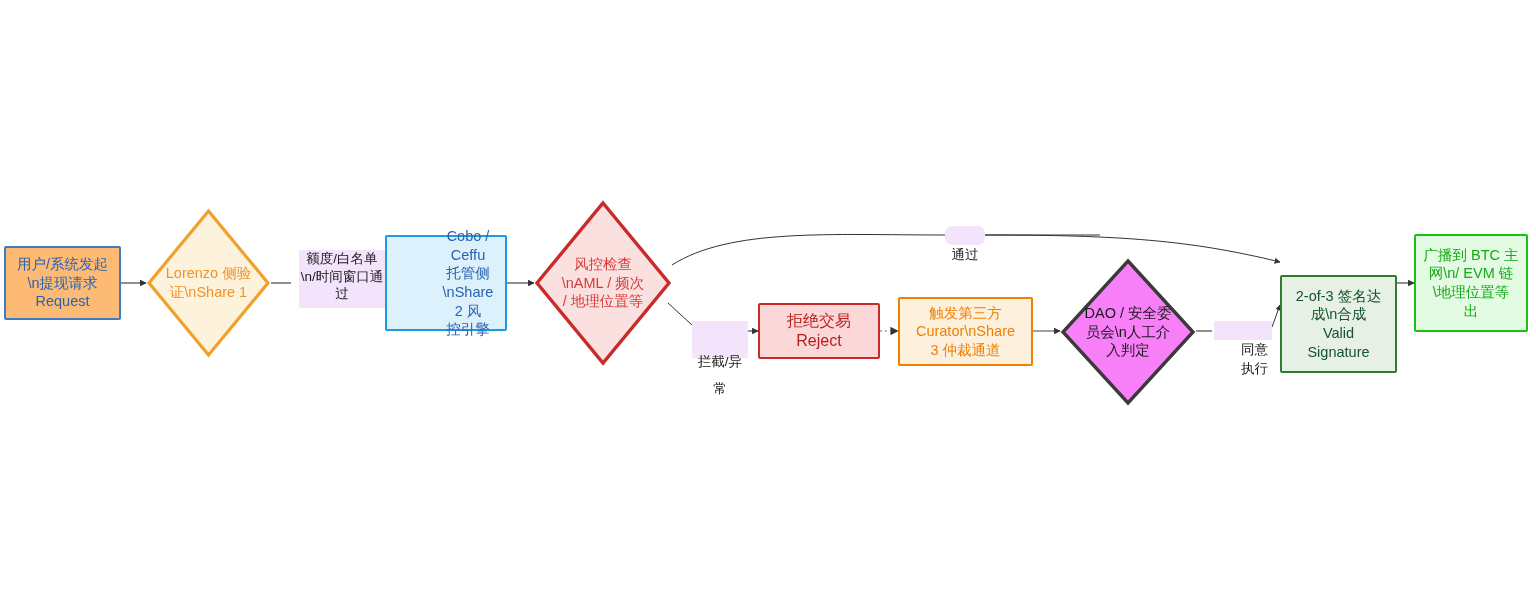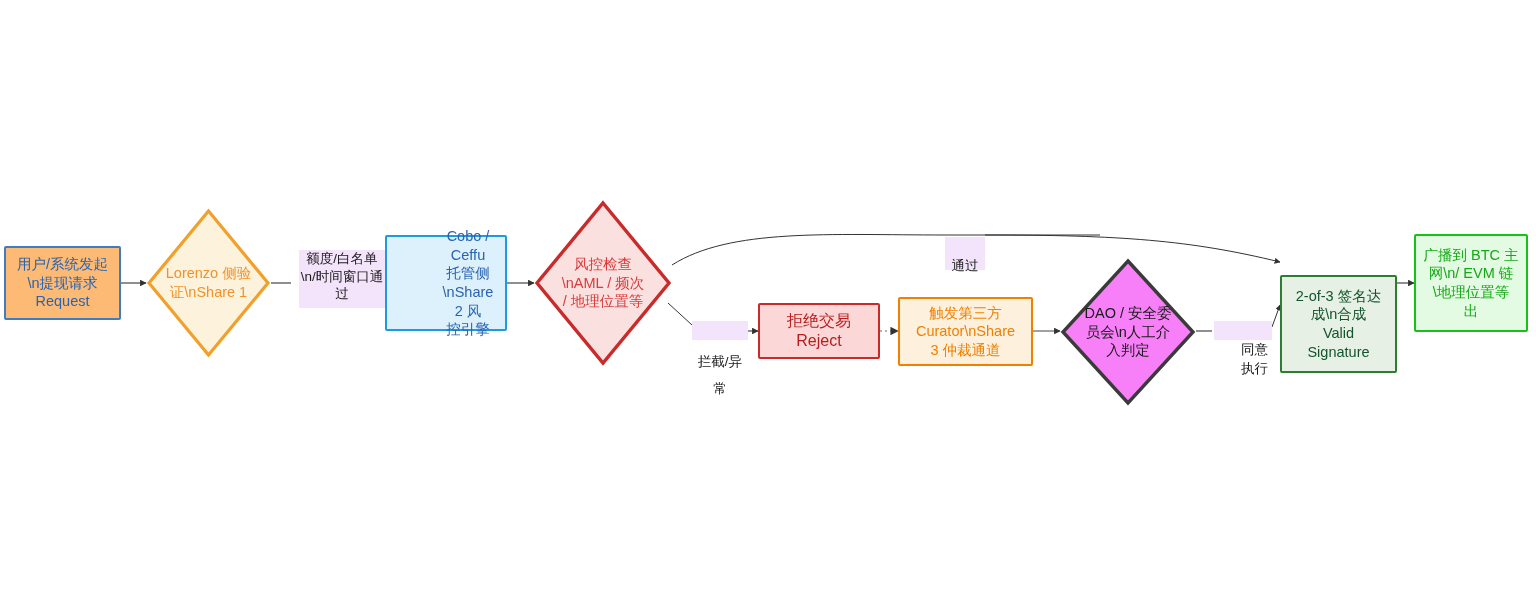--- a/index.html
+++ b/index.html
@@ -206,25 +206,25 @@
 
   <div class="node diamond n-risk" style="left:534px; top:200px; width:138px; height:166px;">
     <svg class="dshape" viewBox="0 0 138 166" preserveAspectRatio="none">
       <polygon points="69,3 135,83 69,163 3,83" fill="#fbe0e0" stroke="#c92b2b" stroke-width="3.4"></polygon>
     </svg>
     <span class="label">风控检查
 \nAML / 频次
 / 地理位置等</span>
   </div>
 
-  <div class="edge-label" style="left:945px; top:237px; width:40px; height:33px; line-height:19px;">
+  <div class="edge-label" style="left:945px; top:226px; width:40px; height:19px; line-height:19px;border-radius:7px;">
     <span>通过</span>
   </div>
 
-  <div class="edge-label" style="left:692px; top:321px; width:56px; height:19px; line-height:27px;">
+  <div class="edge-label" style="left:692px; top:321px; width:56px; height:37px; line-height:27px;">
     <span>拦截/异常</span>
   </div>
 
   <div class="node rect n-reject" style="left:758px; top:303px; width:122px; height:56px;">
     <span class="label">拒绝交易
 Reject</span>
   </div>
 
   <div class="node rect n-curator" style="left:898px; top:297px; width:135px; height:69px;justify-content:center;">
     <span class="label">触发第三方

